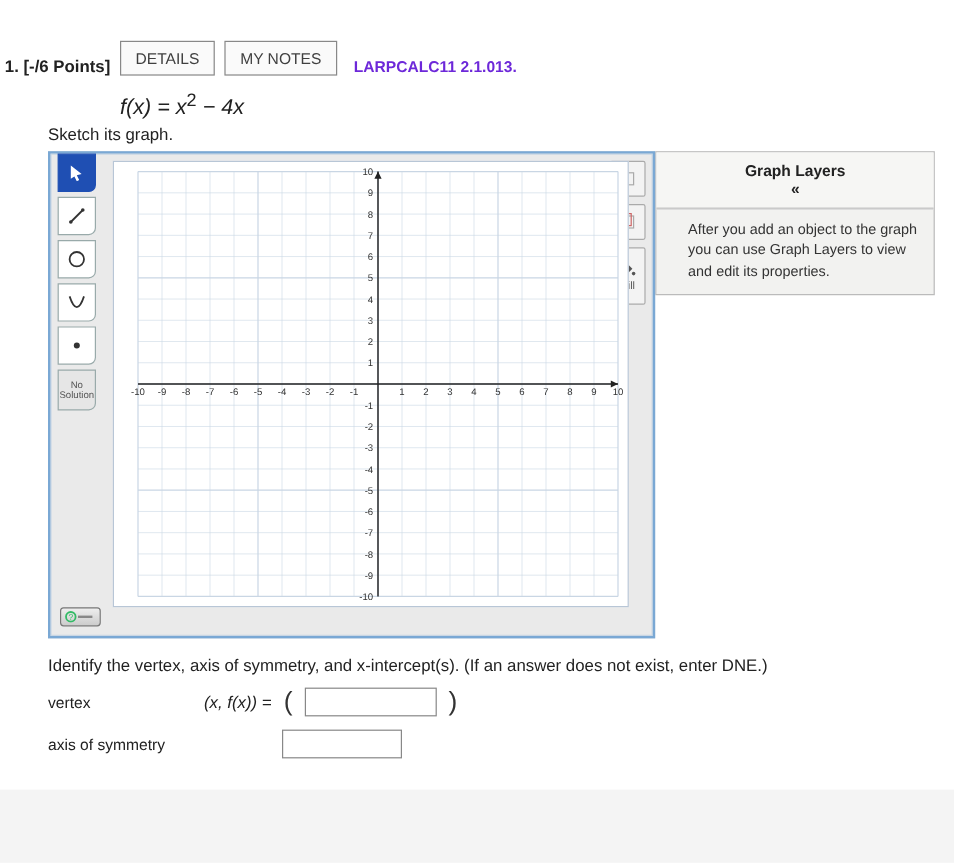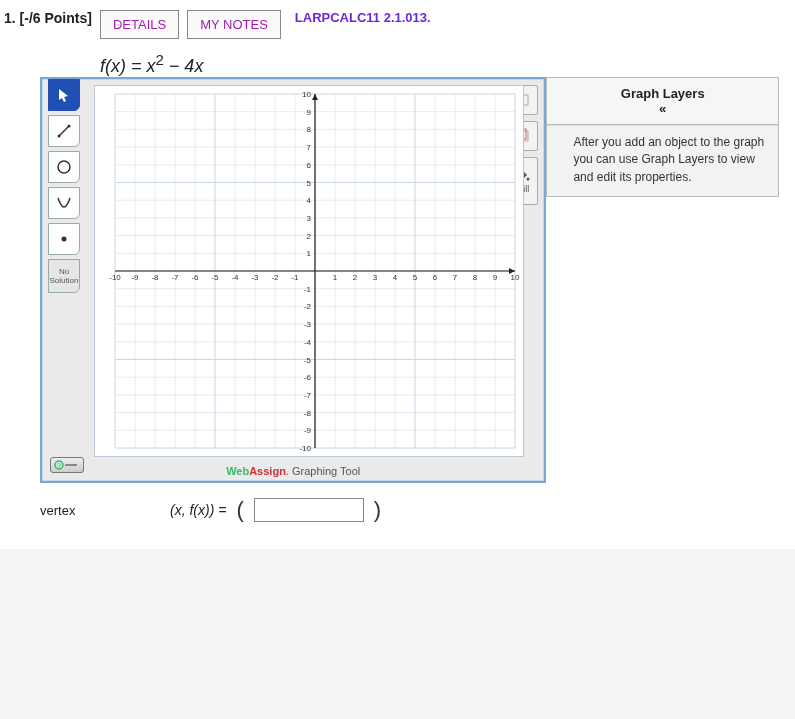--- a/index.html
+++ b/index.html
@@ -9,32 +9,33 @@
     background: #f4f4f4;
     width: 795px;
     height: 719px;
     overflow: hidden;
     position: relative;
     color: #222;
   }
   .main { background: #fff; padding: 8px 8px 8px 4px; }
   .header-row {
     display: flex;
-    align-items: flex-start;
+    align-items: flex-end;
     gap: 8px;
     padding: 2px 0 6px 0;
   }
   .q-num { font-weight: bold; font-size: 14px; }
   .hbtn {
     border: 1px solid #888;
     background: #fafafa;
     padding: 6px 12px;
     font-size: 13px;
-    color: #a21caf;
+    color: #404040;
     cursor: pointer;
+    margin-top: 24px;
   }
   .ref { font-size: 13px; font-weight: bold; color: #6d28d9; margin-left: 6px;}
   .content { padding: 6px 8px 8px 36px; }
   .prompt { font-size: 14px; margin: 6px 0 10px 0; }
   .formula { font-style: italic; margin-left: 60px; font-size: 18px; }
   .fx-row { display: flex; align-items: center; gap: 6px; margin: 10px 0 16px 0; font-style: italic; font-size:14px;}
   .ans-box {
     width: 80px; height: 24px; border: 1px solid #888; background:#fff;
     display:inline-flex; align-items:center; justify-content:center; font-size:11px; color:#999; font-style:normal;
   }
@@ -129,20 +130,21 @@
     <button class="hbtn">DETAILS</button>
     <button class="hbtn">MY NOTES</button>
     <span class="ref">LARPCALC11 2.1.013.</span>
   </div>
 
   <div class="content">
     <div class="formula">
       <span>f(x) = x</span><sup class="norm">2</sup><span> − 4x</span>
     </div>
 
+    <div class="sketch-label">Sketch its graph.</div>
 
     <div class="graph-wrap">
       <div class="graph-panel">
 
         <div class="toolbar">
           <div class="tool selected">
             <svg width="14" height="14" viewBox="0 0 14 14">
                 <path d="M2 1 L11 8 L7 9 L9 13 L7 14 L5 10 L2 12 Z" fill="#fff"></path>
               </svg>
           </div>
@@ -284,39 +286,42 @@
               <text x="216" y="117.20000000000002" text-anchor="end" class="axis-num">4</text>
               <text x="216" y="99.5" text-anchor="end" class="axis-num">5</text>
               <text x="216" y="81.80000000000001" text-anchor="end" class="axis-num">6</text>
               <text x="216" y="64.10000000000002" text-anchor="end" class="axis-num">7</text>
               <text x="216" y="46.39999999999998" text-anchor="end" class="axis-num">8</text>
               <text x="216" y="28.69999999999999" text-anchor="end" class="axis-num">9</text>
               <text x="216" y="11" text-anchor="end" class="axis-num">10</text>
             </svg>
         </div>
 
-        <div class="caption">
-          <span class="wa1">Web</span><span class="wa2">Assign</span><span class="wa3">. Graphing Tool</span>
-        </div>
       </div>
 
       <div class="layers-panel">
         <div class="lp-head">
           <span>Graph Layers</span>
           <span class="chev">«</span>
         </div>
         <div class="lp-body">After you add an object to the graph you can use Graph Layers to view and edit its properties.</div>
       </div>
     </div>
 
     <div class="identify">
+      <div>Identify the vertex, axis of symmetry, and x-intercept(s). (If an answer does not exist, enter DNE.)</div>
 
       <div class="irow">
         <span class="ilabel">vertex</span>
         <span class="sub-formula">(x, f(x))  =</span>
         <span class="paren">(</span>
         <span class="ans-input"></span>
         <span class="paren">)</span>
       </div>
 
+      <div class="irow">
+        <span class="ilabel">axis of symmetry</span>
+        <span style="width:55px"></span>
+        <span class="ans-input" style="width:100px"></span>
+      </div>
     </div>
   </div>
 </div>
 
 </body></html>

